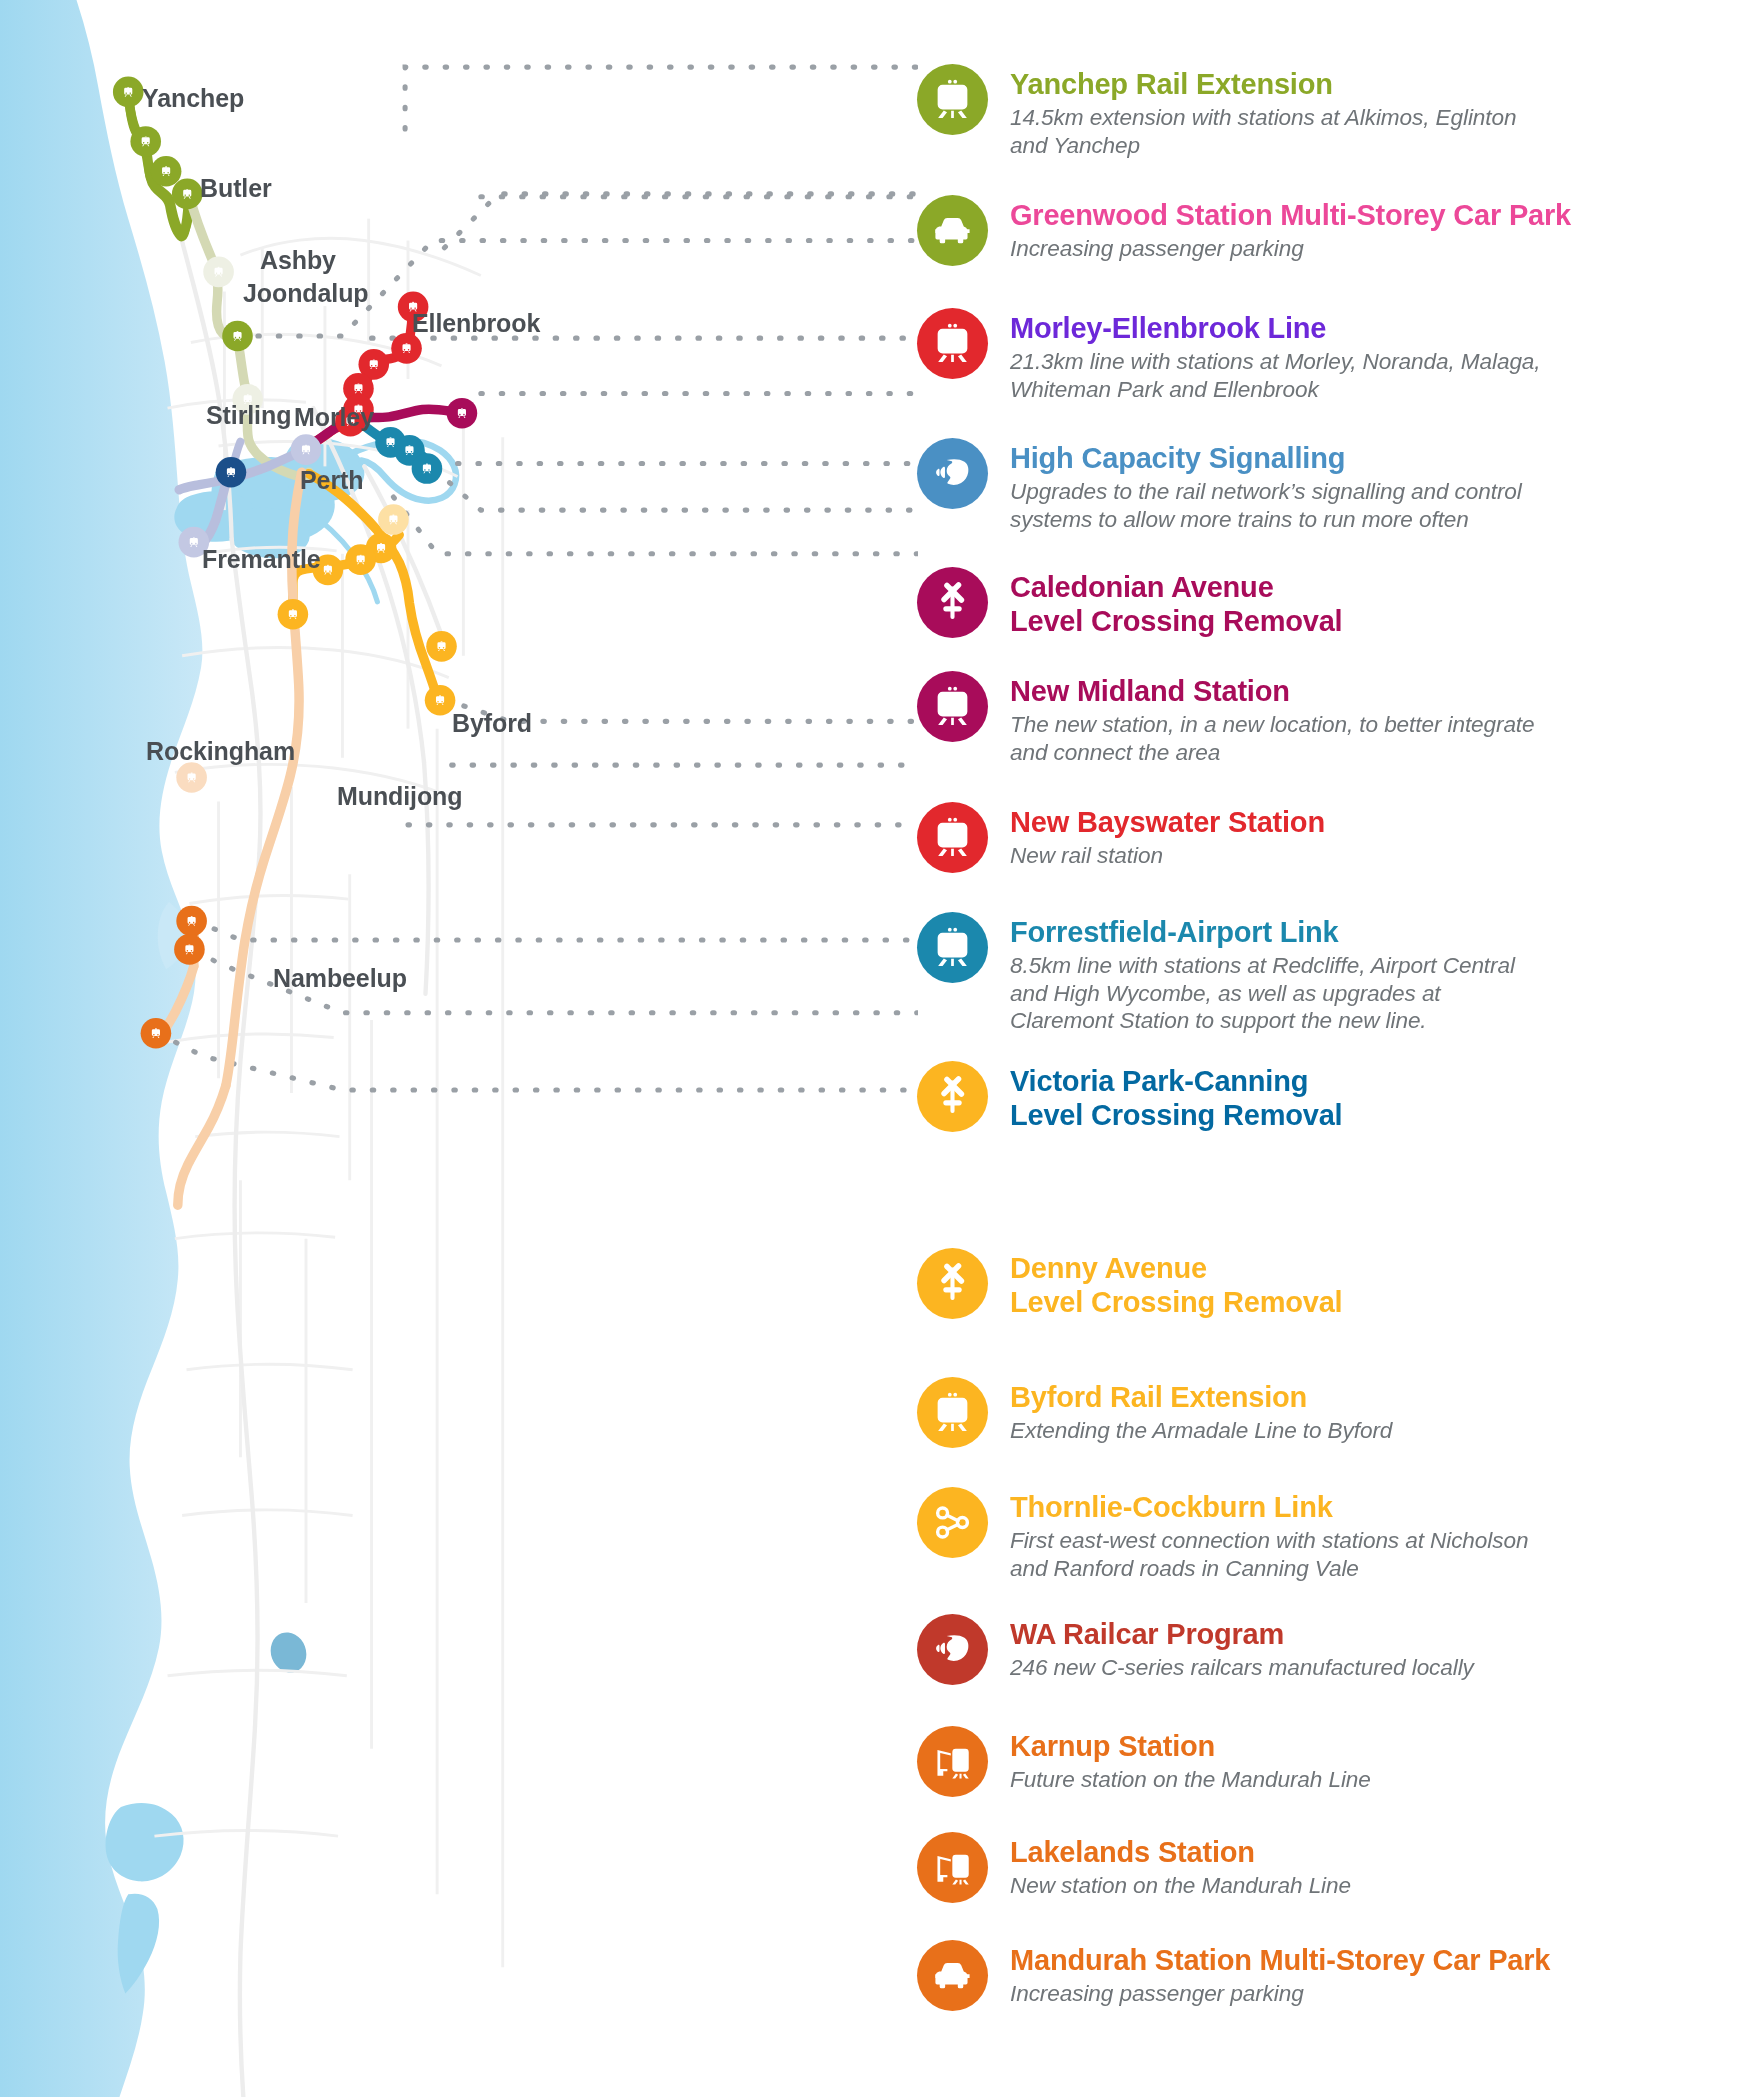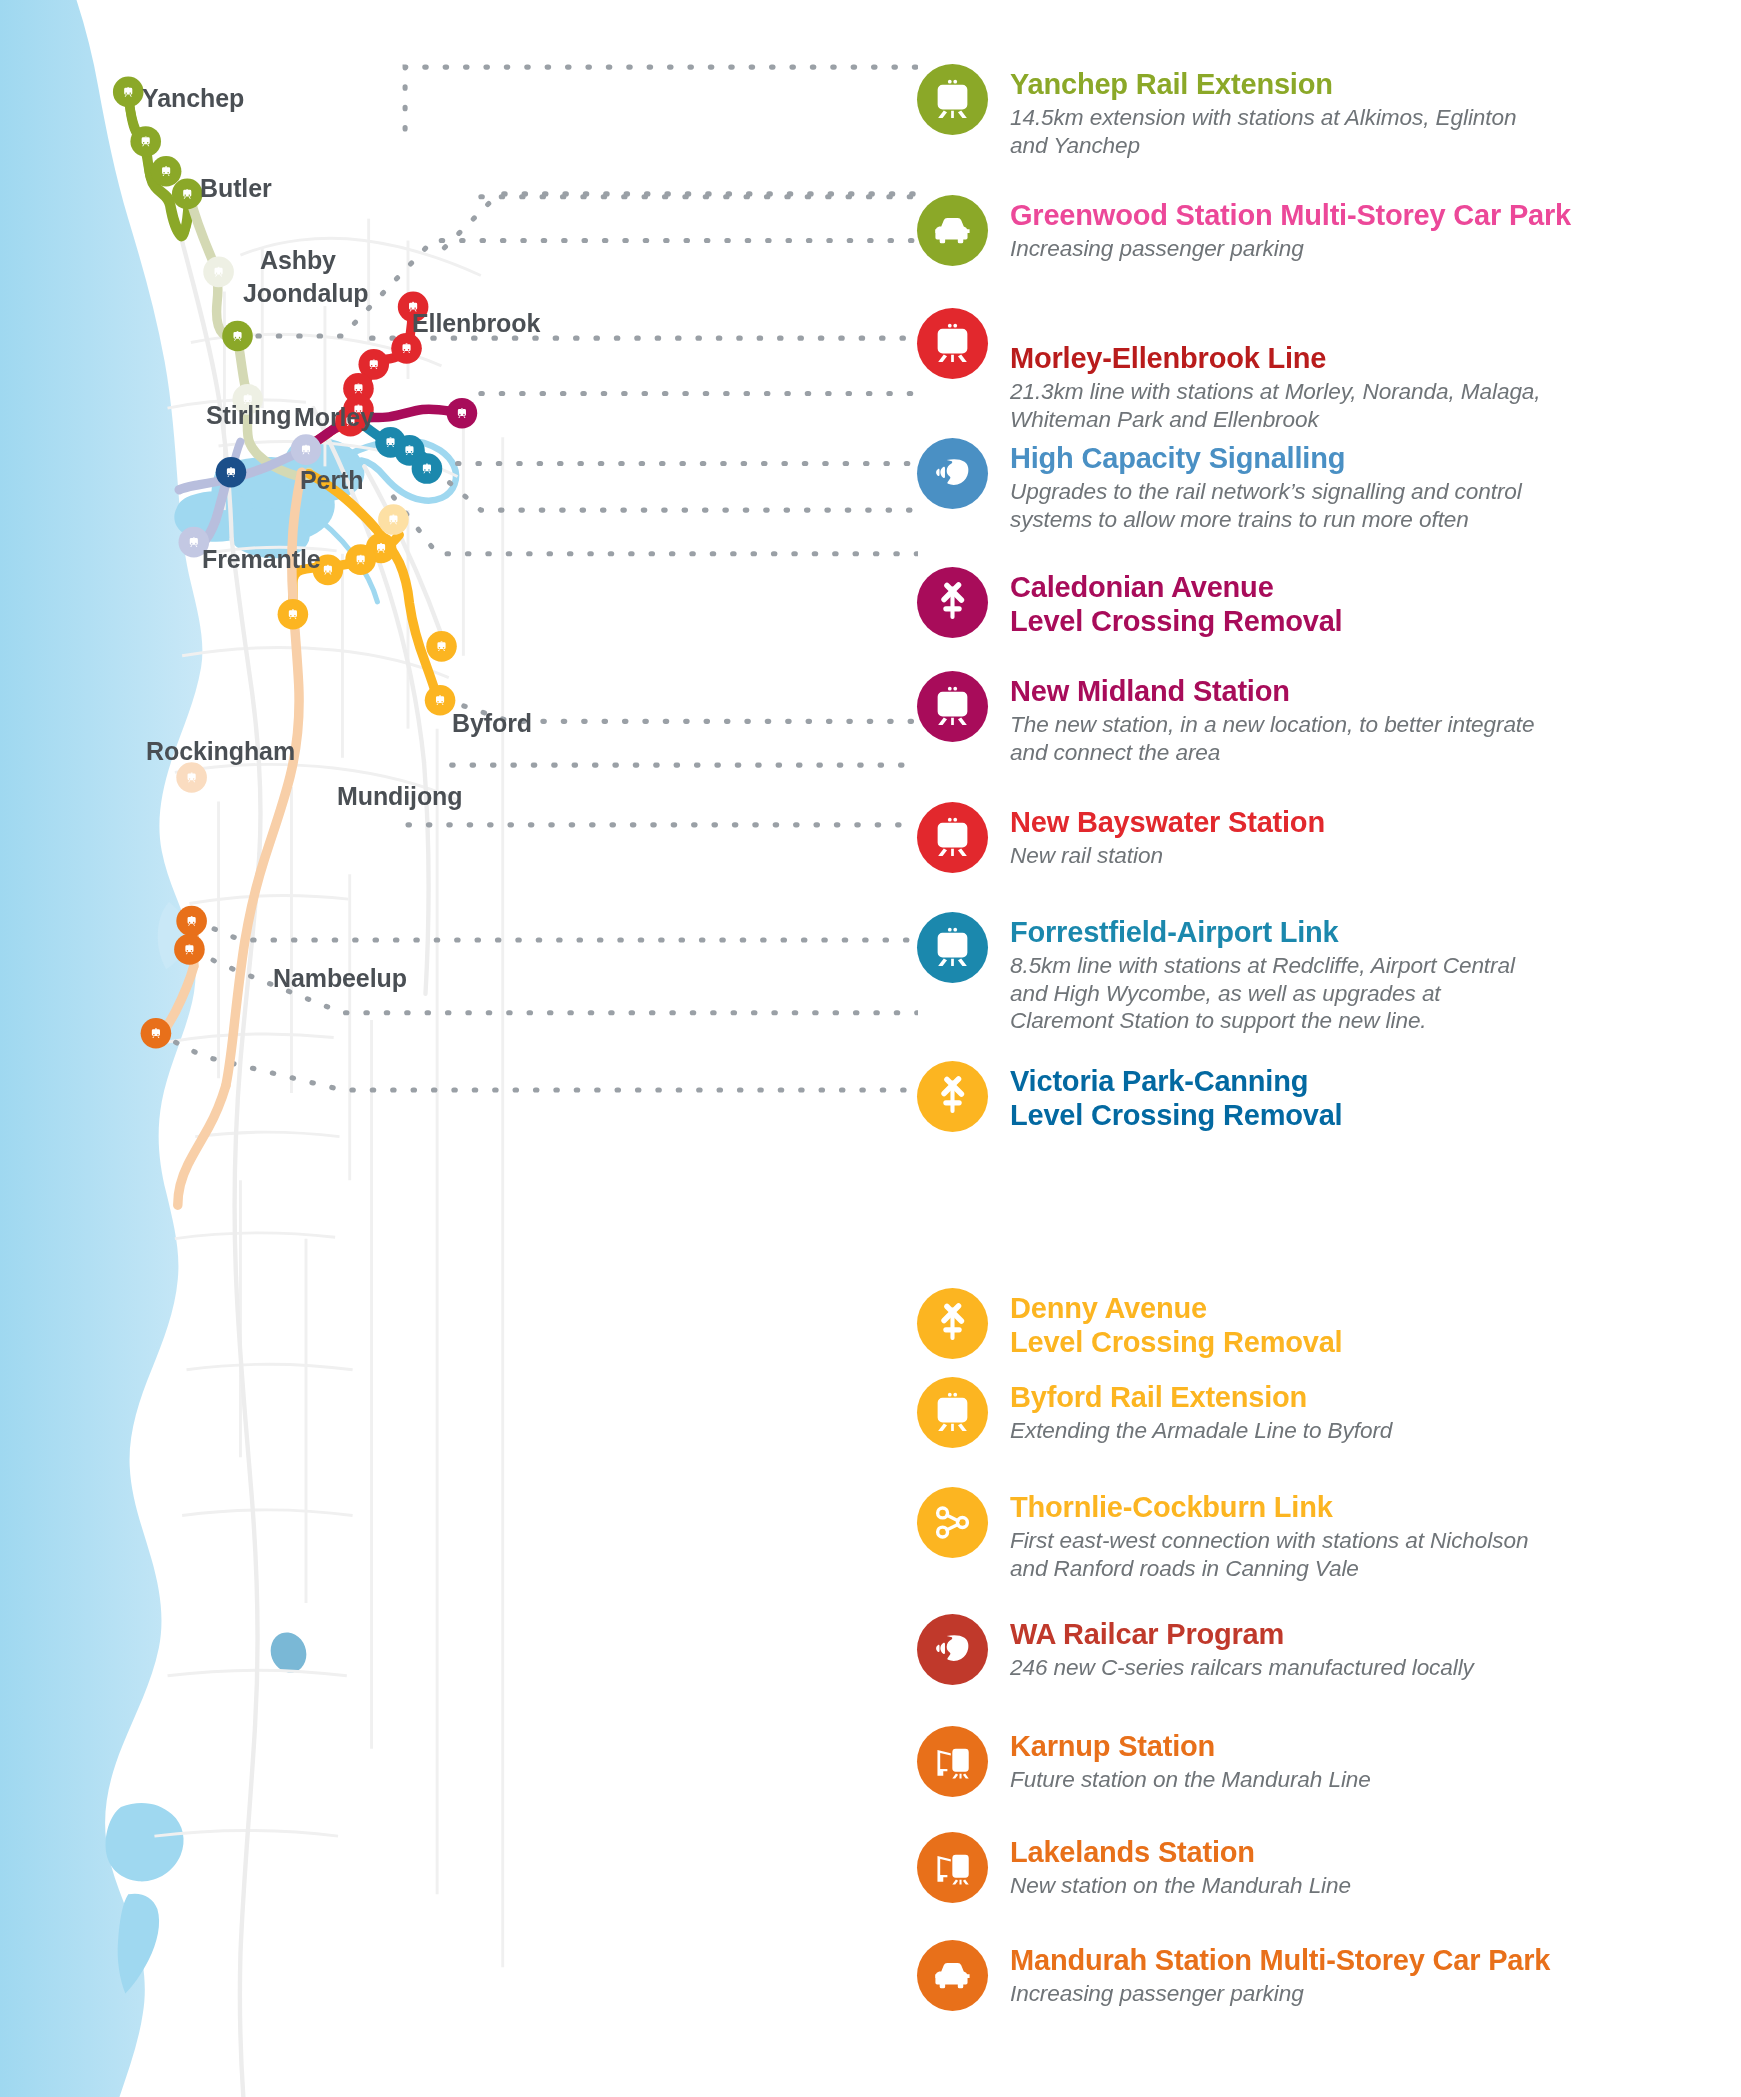--- a/index.html
+++ b/index.html
@@ -457,21 +457,21 @@
         <div class="legend-icon" style="background: rgb(226, 40, 45);">
           <svg width="41" height="41" viewBox="0 0 24 24" fill="#ffffff">
             <circle cx="10.4" cy="1.6" r="1.1"></circle>
             <circle cx="13.6" cy="1.6" r="1.1"></circle>
             <path d="M6.2,3.4 h11.6 a2.9,2.9 0 0 1 2.9,2.9 v8.6 a2.9,2.9 0 0 1 -2.9,2.9 h-11.6 a2.9,2.9 0 0 1 -2.9,-2.9 v-8.6 a2.9,2.9 0 0 1 2.9,-2.9 z"></path>
             <rect x="6.6" y="6.1" width="10.8" height="4.6" rx="0.6" fill="none"></rect>
             <path d="M6.9,18.4 l-3.3,4.4 h2.6 l2.6,-3.4 z M17.1,18.4 l3.3,4.4 h-2.6 l-2.6,-3.4 z M11.2,18.6 h1.6 v4.2 h-1.6 z"></path>
           </svg>
         </div>
         <div class="legend-text">
-          <div class="legend-title" style="color: #b91c1c; margin-top: 30px;">Morley-Ellenbrook Line</div>
+          <div class="legend-title" style="color: #6d28d9;">Morley-Ellenbrook Line</div>
           <div class="legend-desc">21.3km line with stations at Morley, Noranda, Malaga,
 Whiteman Park and Ellenbrook</div>
         </div>
       </div>
       <div class="legend-item" style="top: 438px;">
         <div class="legend-icon" style="background: rgb(74, 144, 196);">
           <svg width="41" height="41" viewBox="0 0 24 24" fill="#ffffff">
             <path d="M8.6,4.1 C12.6,3.3 16.6,3.5 19,5.1 c2,1.4 2.6,3.8 2.2,6.2 c-0.4,2.6 -1.9,5 -4.2,6.3 c-2.4,1.3 -5.4,1.4 -7.6,0.4 c-0.4,-0.2 -0.5,-0.6 -0.3,-0.9 l1.5,-2.2 c0.3,-0.4 0.2,-0.9 -0.2,-1.2 c-1.2,-0.8 -1.9,-2.1 -1.8,-3.5 c0.1,-1.7 1.2,-3.2 2.8,-4 c0.5,-0.3 0.6,-0.9 0.2,-1.3 z"></path>
             <path d="M6.6,8.2 c0.5,-0.3 1,0 1,0.6 v5.1 c0,0.6 -0.5,0.9 -1,0.6 c-1.1,-0.7 -1.7,-1.9 -1.7,-3.2 c0,-1.3 0.6,-2.5 1.7,-3.1 z"></path>
             <path d="M3.6,9.4 c0.4,-0.3 0.8,0 0.8,0.5 v3 c0,0.5 -0.4,0.7 -0.8,0.5 c-0.8,-0.5 -1.2,-1.3 -1.2,-2 c0,-0.8 0.4,-1.5 1.2,-2 z"></path>
@@ -555,21 +555,21 @@
             <rect x="10.8" y="2.6" width="2.4" height="19" rx="1.1"></rect>
             <rect x="6.6" y="14.2" width="10.8" height="3" rx="1.5"></rect>
             <circle cx="9.2" cy="15.7" r="0.9" fill="#000" fill-opacity="0.001"></circle>
           </svg>
         </div>
         <div class="legend-text">
           <div class="legend-title" style="color: #0369a1;">Victoria Park-Canning
 Level Crossing Removal</div>
         </div>
       </div>
-      <div class="legend-item" style="top: 1248px; margin-top: 40px;">
+      <div class="legend-item" style="top: 1248px;">
         <div class="legend-icon" style="background: rgb(252, 181, 33);">
           <svg width="41" height="41" viewBox="0 0 24 24" fill="#ffffff">
             <rect x="4.6" y="4.2" width="15.2" height="3.2" rx="1.6" transform="rotate(45 12 7)"></rect>
             <rect x="4.6" y="4.2" width="15.2" height="3.2" rx="1.6" transform="rotate(-45 12 7)"></rect>
             <rect x="10.8" y="2.6" width="2.4" height="19" rx="1.1"></rect>
             <rect x="6.6" y="14.2" width="10.8" height="3" rx="1.5"></rect>
             <circle cx="9.2" cy="15.7" r="0.9" fill="#000" fill-opacity="0.001"></circle>
           </svg>
         </div>
         <div class="legend-text">

